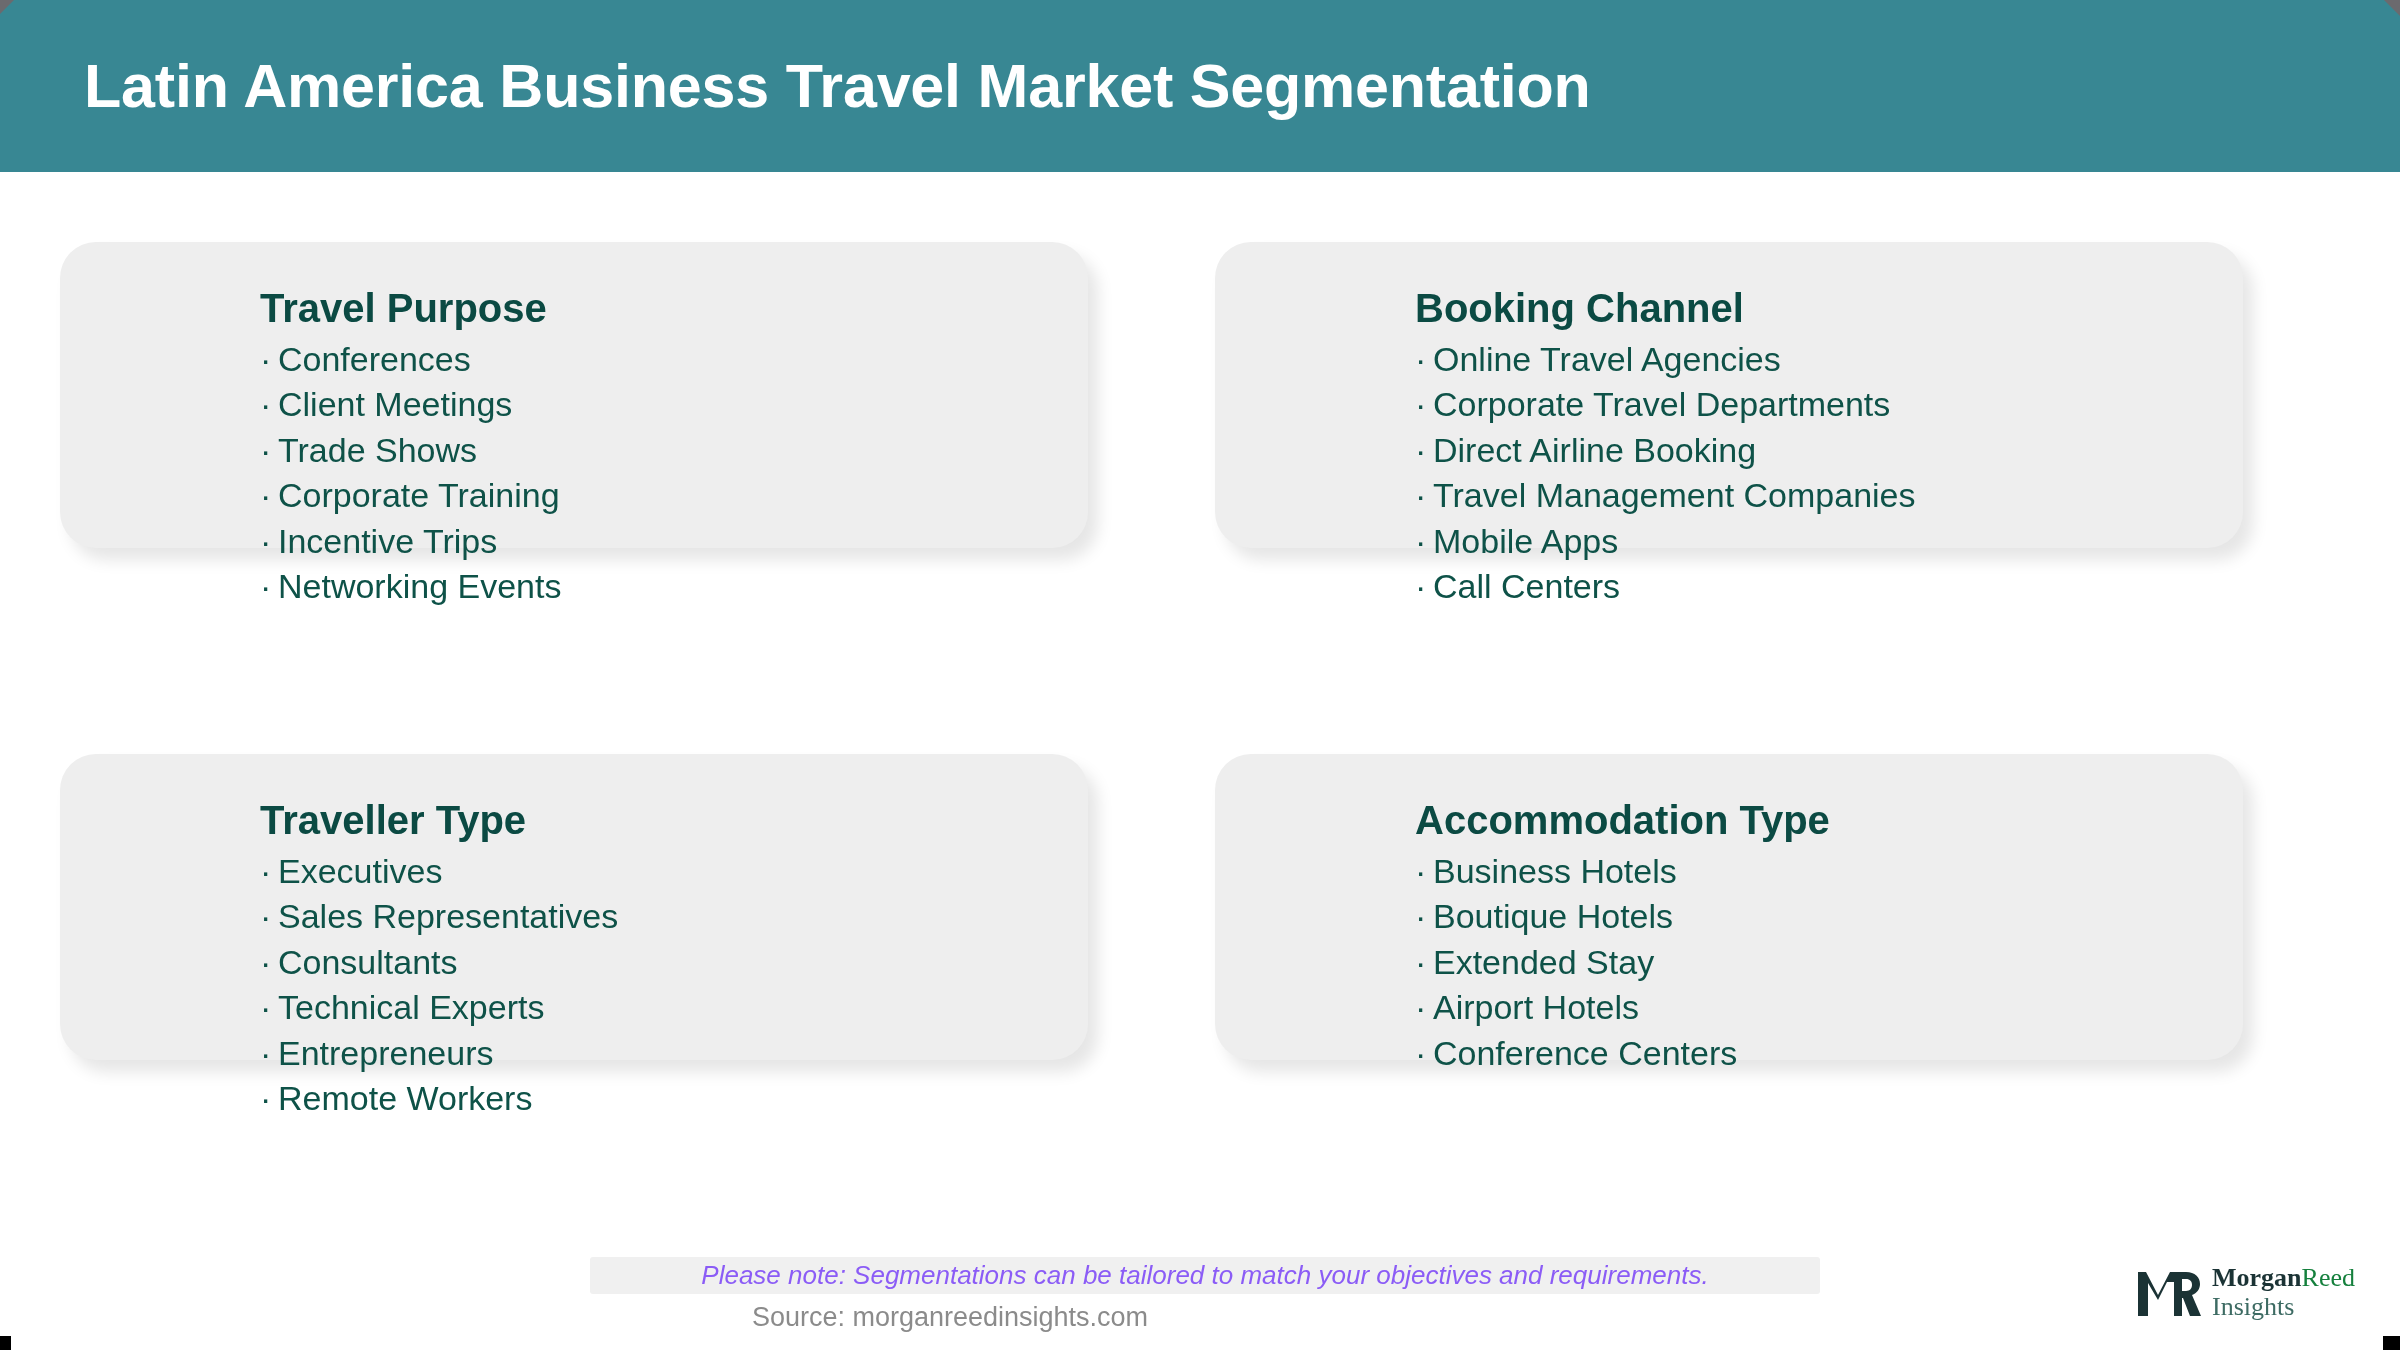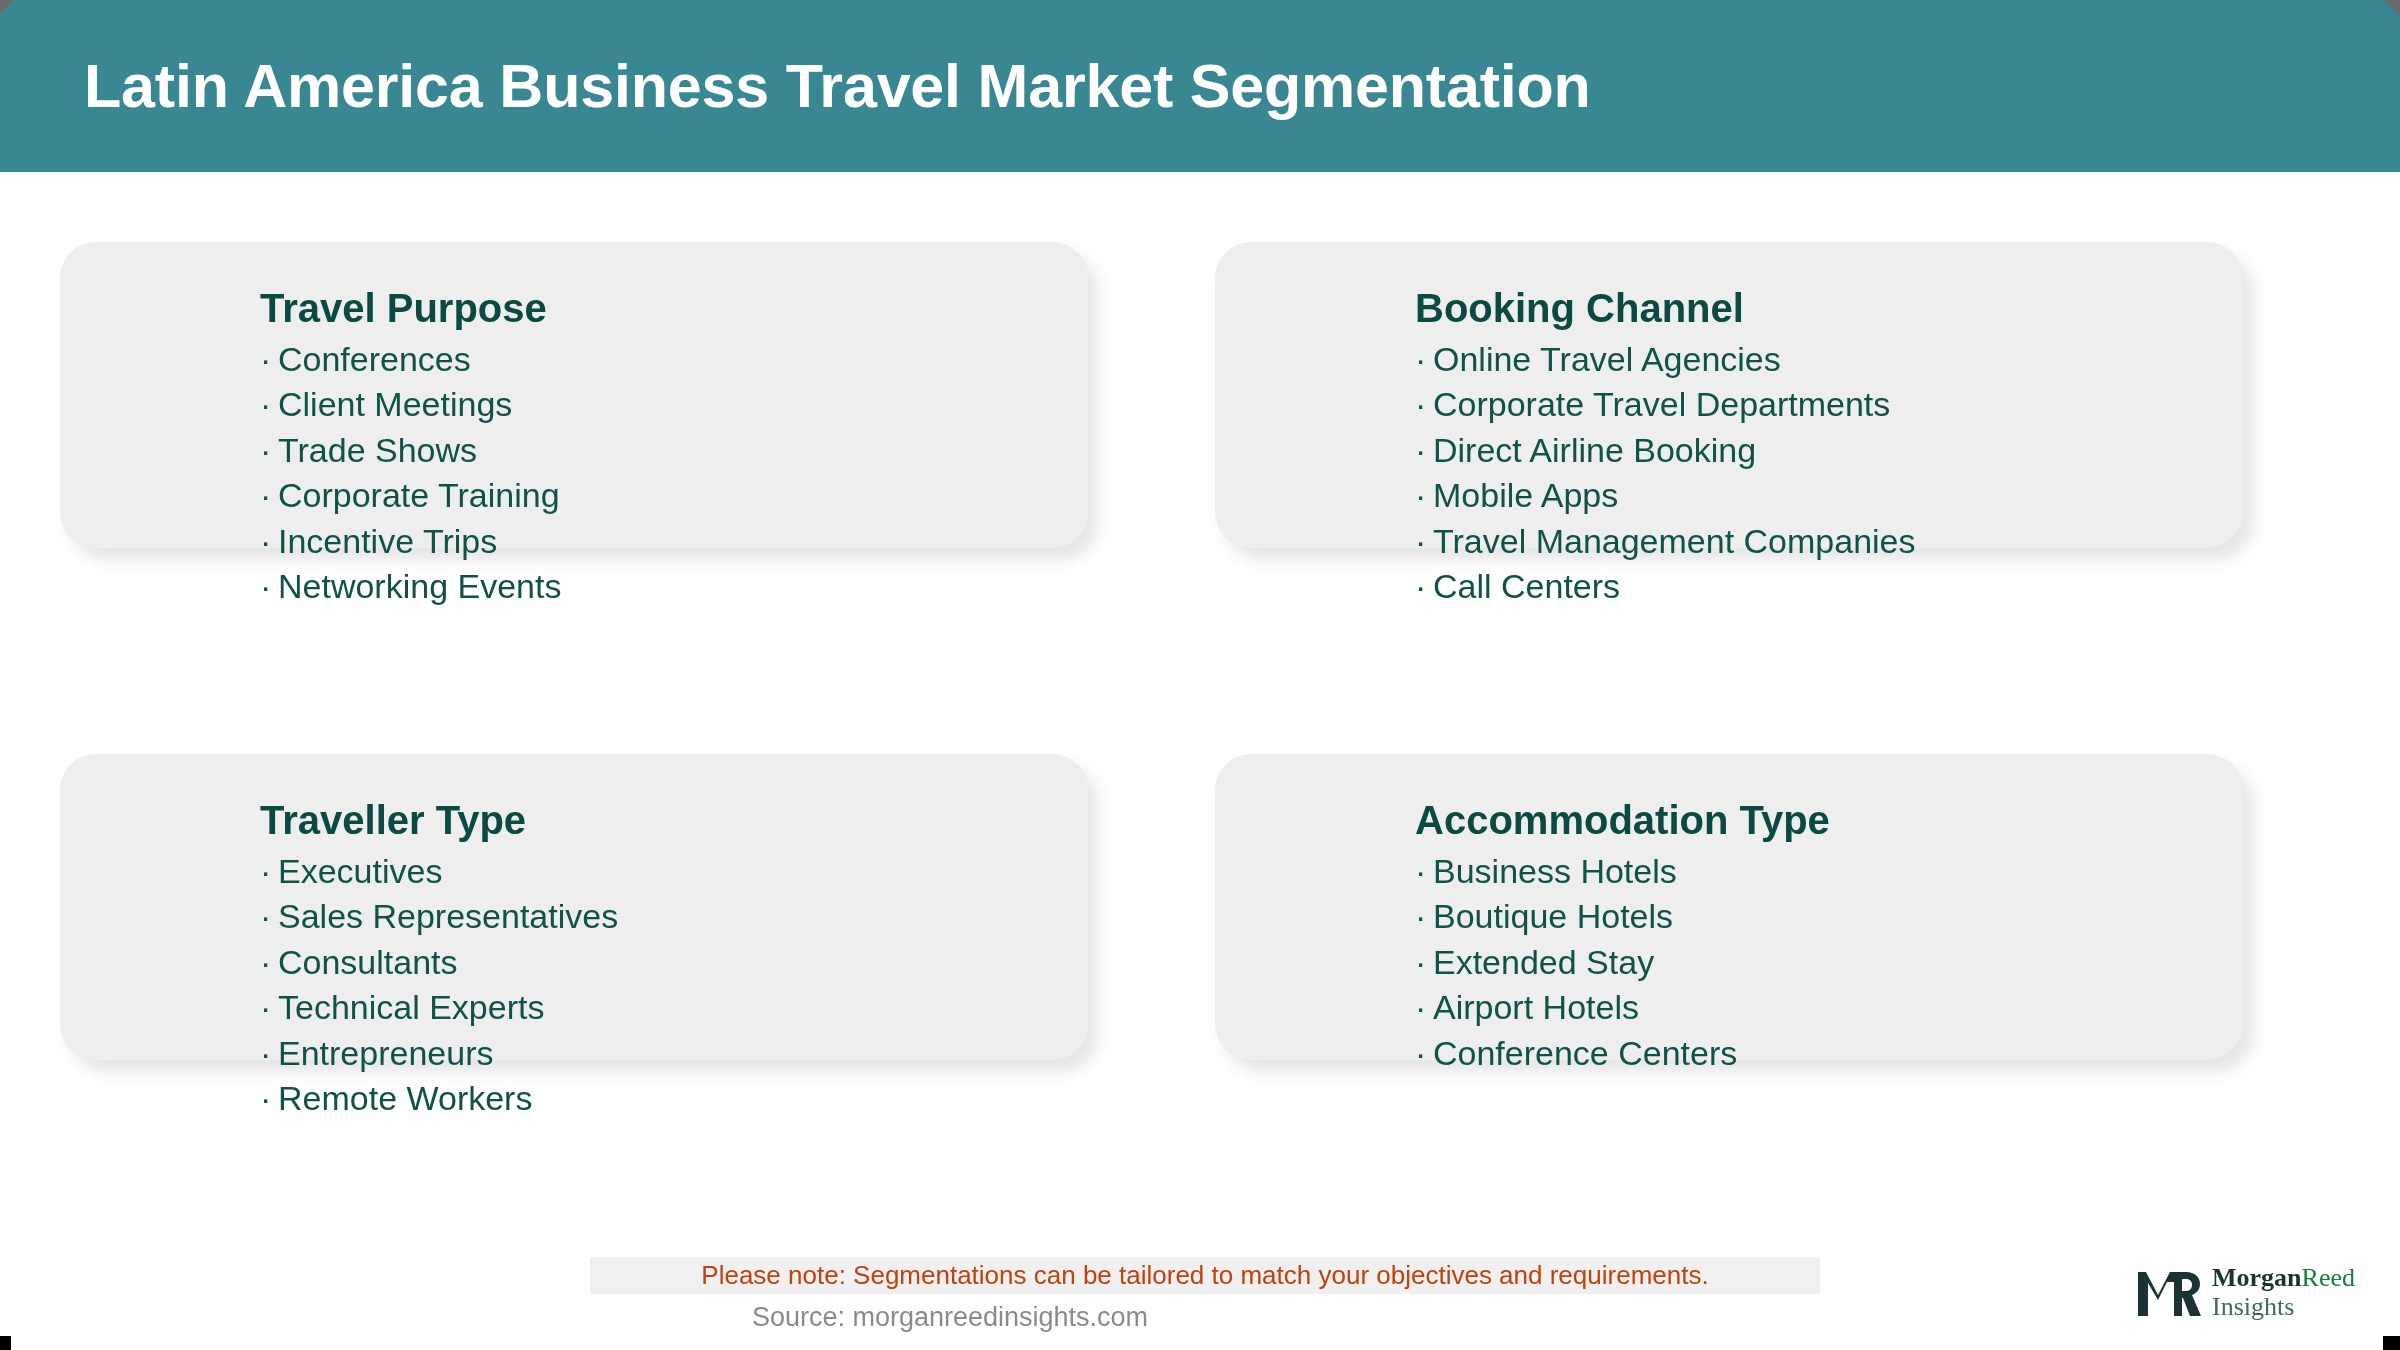--- a/index.html
+++ b/index.html
@@ -112,23 +112,24 @@
     top: 1257px;
     width: 1230px;
     height: 37px;
     background: #f0f0f0;
     border-radius: 3px;
     display: flex;
     align-items: center;
     justify-content: center;
   }
   .note-text {
-    color: #c2410c;
+    color: #8b5cf6;
     font-size: 26px;
     white-space: nowrap;
+    font-style: italic;
   }
   .source-line {
     position: absolute;
     left: 0;
     top: 1302px;
     width: 1900px;
     text-align: center;
     color: #8b8b8b;
     font-size: 27px;
   }
@@ -206,22 +207,22 @@
     </div>
   </div>
 
   <div class="card" id="card-1">
     <div class="card-inner">
       <div class="card-title">Booking Channel</div>
       <ul class="card-list">
         <li><span class="bullet">·</span><span>Online Travel Agencies</span></li>
         <li><span class="bullet">·</span><span>Corporate Travel Departments</span></li>
         <li><span class="bullet">·</span><span>Direct Airline Booking</span></li>
+        <li><span class="bullet">·</span><span>Travel Management Companies</span></li>
         <li><span class="bullet">·</span><span>Mobile Apps</span></li>
-        <li><span class="bullet">·</span><span>Travel Management Companies</span></li>
         <li><span class="bullet">·</span><span>Call Centers</span></li>
       </ul>
     </div>
   </div>
 
   <div class="card" id="card-2">
     <div class="card-inner">
       <div class="card-title">Traveller Type</div>
       <ul class="card-list">
         <li><span class="bullet">·</span><span>Executives</span></li>

